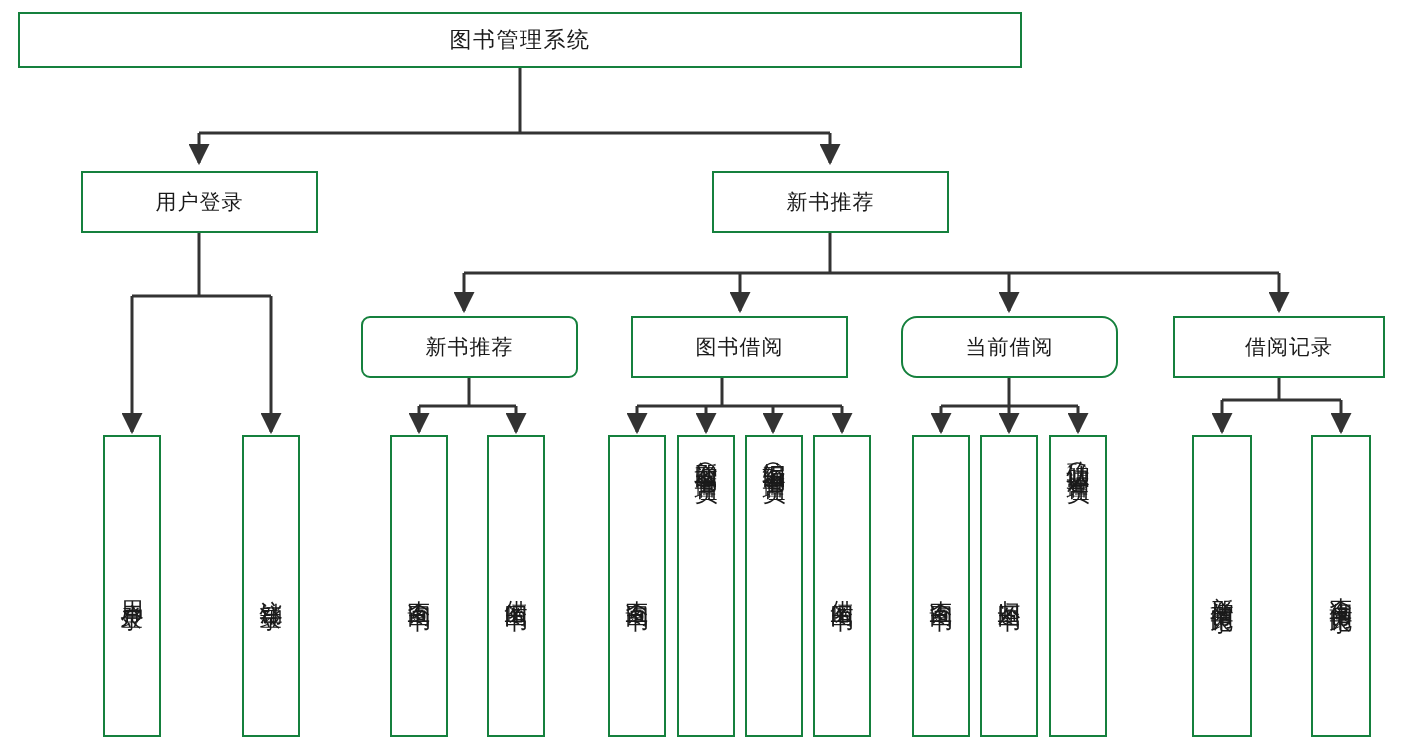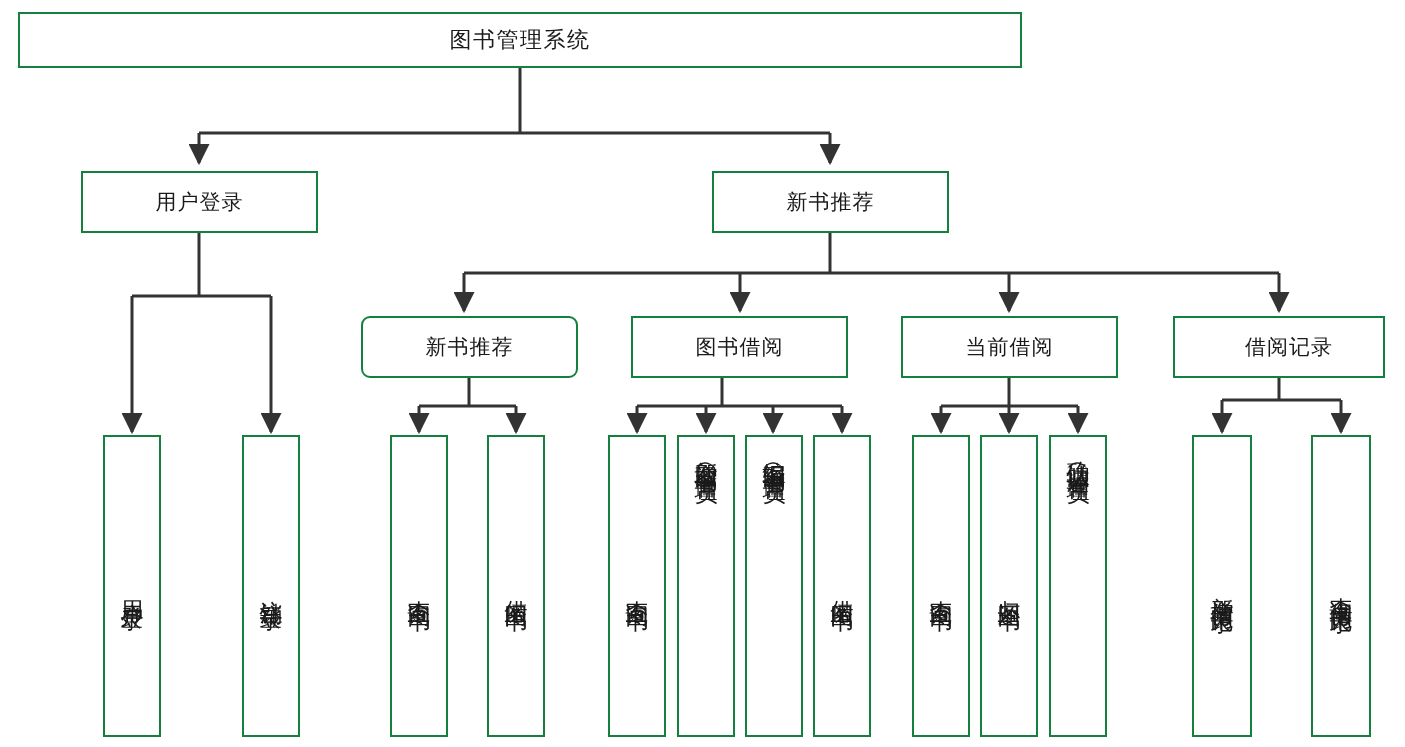--- a/index.html
+++ b/index.html
@@ -140,21 +140,21 @@
   <div class="node horiz" style="left:712px; top:171px; width:237px; height:62px;">
     <span class="label">新书推荐</span>
   </div>
 
   <div class="node horiz" style="left:361px; top:316px; width:217px; height:62px;border-radius:9px;">
     <span class="label">新书推荐</span>
   </div>
   <div class="node horiz" style="left:631px; top:304px; width:217px; height:62px;margin-top:12px;">
     <span class="label">图书借阅</span>
   </div>
-  <div class="node horiz" style="left:901px; top:316px; width:217px; height:62px;">
+  <div class="node horiz" style="left:901px; top:316px; width:217px; height:62px;border-radius:16px;">
     <span class="label">当前借阅</span>
   </div>
   <div class="node horiz" style="left:1173px; top:316px; width:212px; height:62px;padding-left:20px;">
     <span class="label">借阅记录</span>
   </div>
 
   <div class="node vert" style="left:103px; top:435px; width:58px; height:302px;">
     <span class="label">用户登录</span>
   </div>
   <div class="node vert" style="left:242px; top:435px; width:58px; height:302px;">

